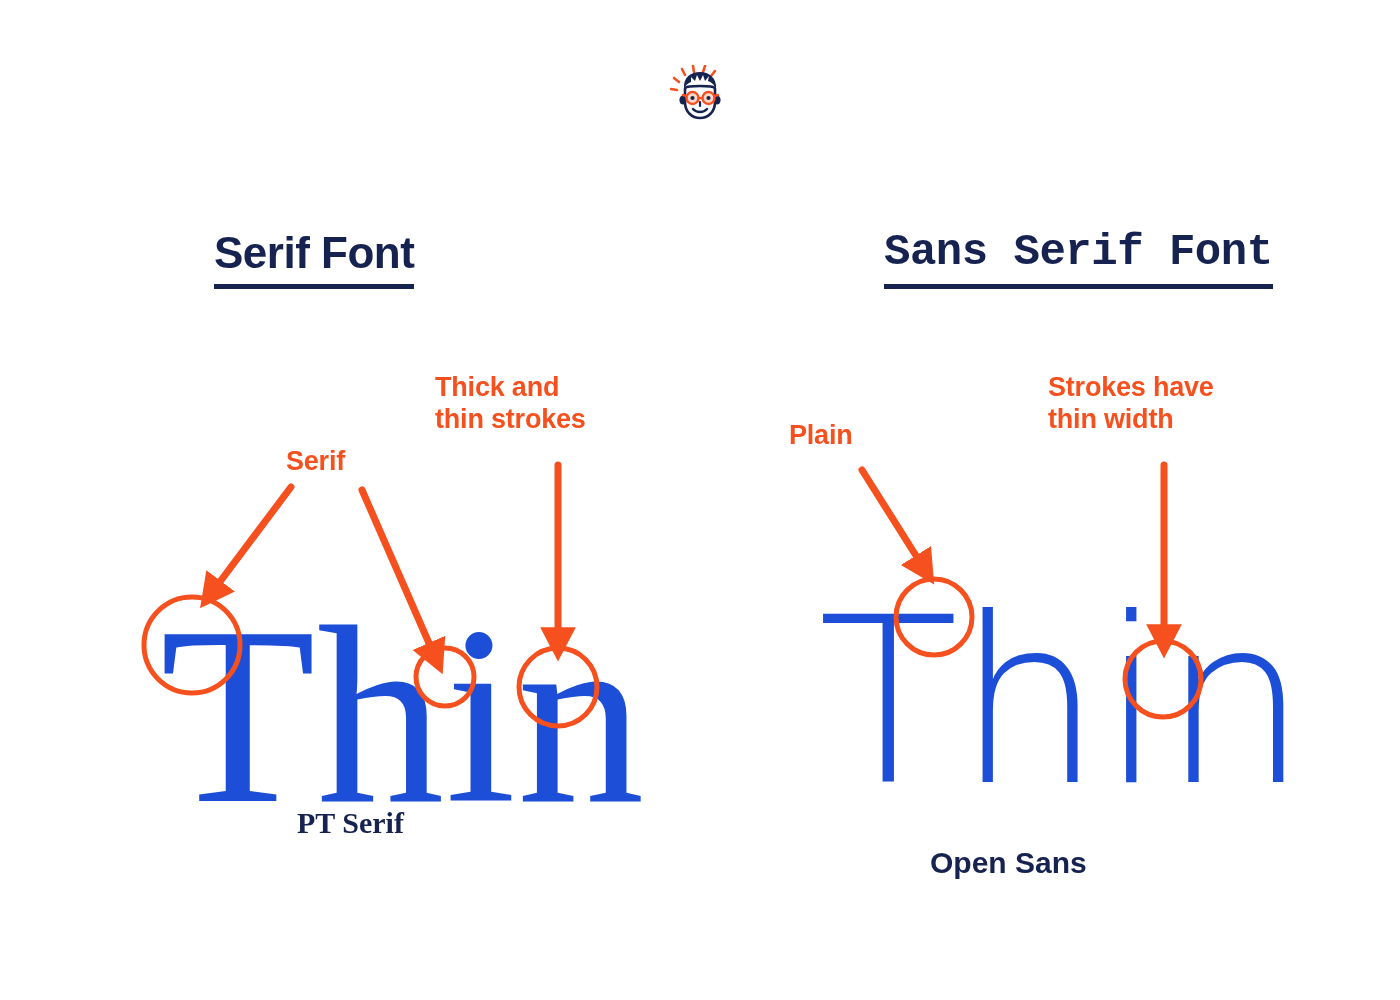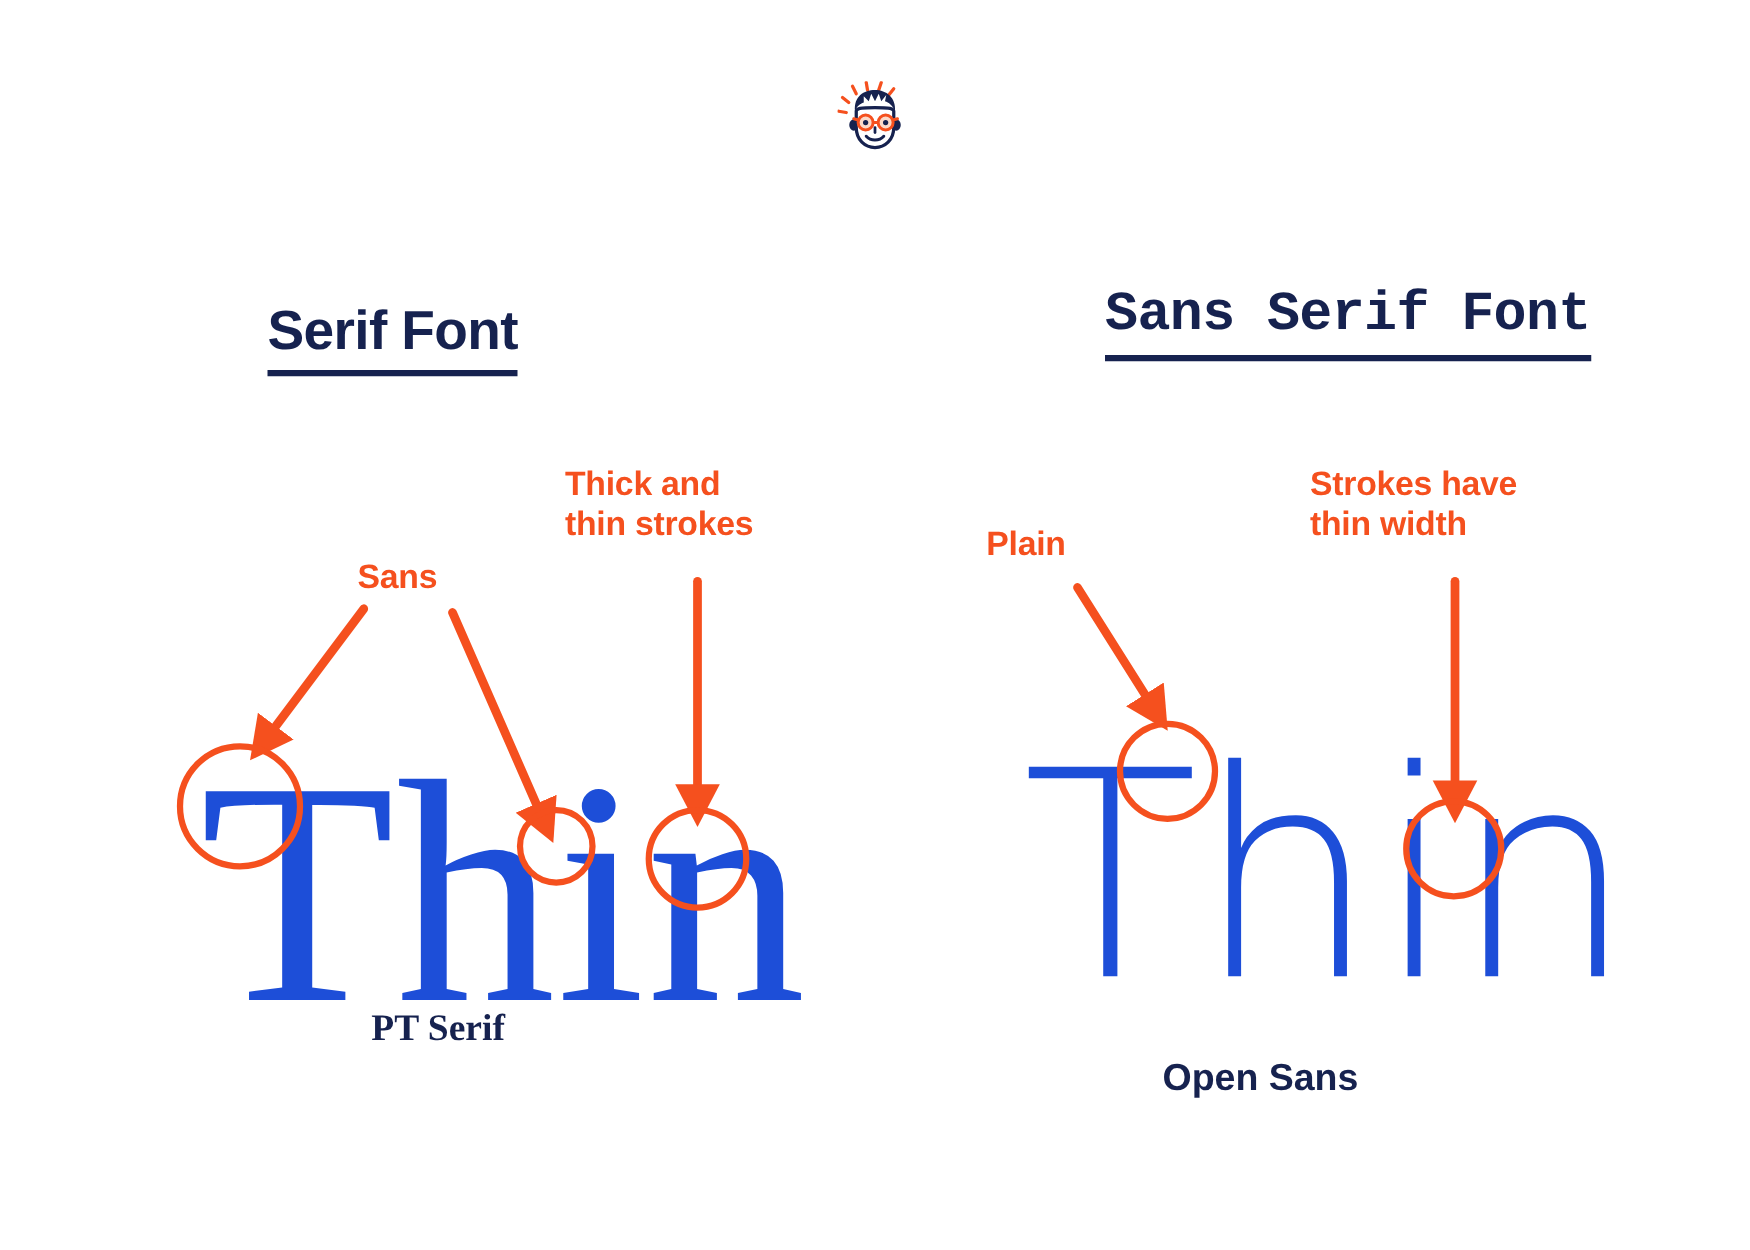--- a/index.html
+++ b/index.html
@@ -61,35 +61,35 @@
     position: absolute;
     font-size: 44px;
     font-weight: 800;
     color: #16224F;
     letter-spacing: -0.5px;
     white-space: nowrap;
     padding-bottom: 7px;
     border-bottom: 5px solid #16224F;
     line-height: 1.12;
   }
-  #heading-serif      { left: 214px; top: 240px; }
+  #heading-serif      { left: 214px; top: 228px; }
   #heading-sans-serif { left: 884px; top: 228px; font-family: Liberation Mono, monospace; }
 
   
   .anno-label {
     position: absolute;
     color: #F5501E;
     font-size: 27px;
     font-weight: 800;
     line-height: 1.18;
     letter-spacing: -0.2px;
     white-space: pre-line;
   }
   #label-serif          { left: 286px;  top: 446px; }
-  #label-thick-thin     { left: 452px;  top: 372px; }
+  #label-thick-thin     { left: 435px;  top: 372px; }
   #label-plain          { left: 789px;  top: 420px; }
   #label-even-width     { left: 1048px; top: 372px; }
 
   
   .sample-word {
     position: absolute;
     color: #1d4ed8;
     line-height: 1;
     white-space: nowrap;
     user-select: none;
@@ -174,21 +174,21 @@
 
     <path d="M30 37 L30 41" stroke="#16224F" stroke-width="2.2" stroke-linecap="round"></path>
     <path d="M23 44 C26.5 48 33.5 48 37 44" stroke="#16224F" stroke-width="2.4" fill="none" stroke-linecap="round"></path>
   </svg>
 
 </div>
 
 <div class="col-heading" id="heading-serif">Serif Font</div>
 <div class="col-heading" id="heading-sans-serif">Sans Serif Font</div>
 
-<div class="anno-label" id="label-serif">Sans</div>
+<div class="anno-label" id="label-serif">Serif</div>
 <div class="anno-label" id="label-thick-thin">Thick and
 thin strokes</div>
 <div class="anno-label" id="label-plain">Plain</div>
 <div class="anno-label" id="label-even-width">Strokes have
 thin width</div>
 
 <div class="sample-word" id="sample-serif">Thin</div>
 <div class="sample-word" id="sample-sans">Thin</div>
 
 <div class="font-caption" id="caption-pt-serif">PT Serif</div>

